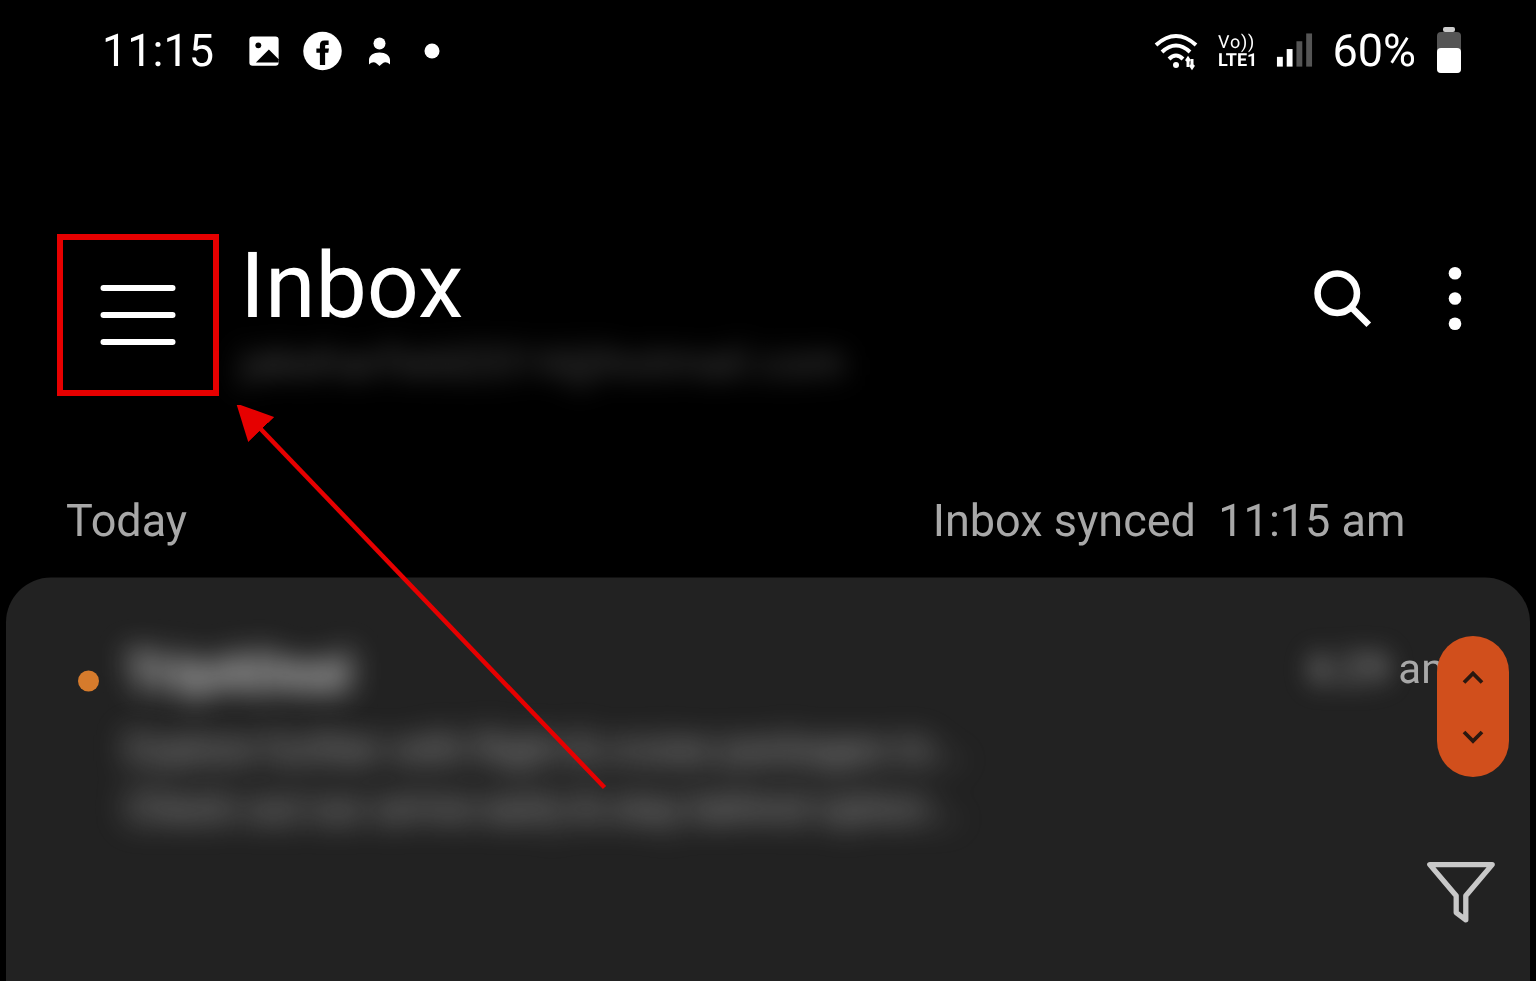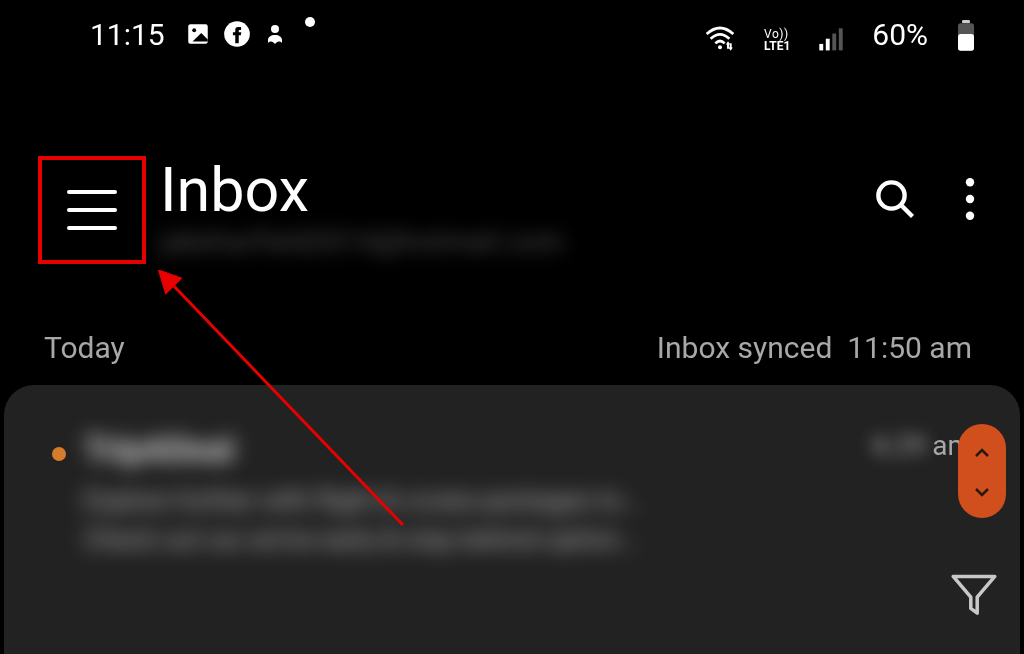--- a/index.html
+++ b/index.html
@@ -20,44 +20,44 @@
     
     .status-bar {
       display: flex;
       justify-content: space-between;
       align-items: center;
       padding: 18px 48px 10px 68px;
       height: 60px;
     }
     .status-left {
       display: flex;
+      align-items: center;
       gap: 12px;
-      margin-left: 22px;
     }
     .status-time {
       font-size: 30px;
       font-weight: 400;
       margin-right: 8px;
     }
     .status-icon {
       display: inline-flex;
       align-items: center;
       justify-content: center;
     }
     .status-dot {
       width: 10px;
       height: 10px;
       background: #fff;
       border-radius: 50%;
       margin-left: 6px;
     }
     .status-right {
       display: flex;
-      align-items: flex-end;
-      gap: 28px;
+      align-items: center;
+      gap: 12px;
     }
     .battery-pct {
       font-size: 30px;
       font-weight: 400;
     }
     .lte-label {
       font-size: 11px;
       line-height: 1;
     }
     .lte-label .vo { font-size: 12px; letter-spacing: 0.5px; }
@@ -118,21 +118,21 @@
     }
     .icon-btn {
       cursor: pointer;
     }
     
     
     .sync-row {
       display: flex;
       justify-content: space-between;
       align-items: center;
-      padding: 62px 52px 20px 44px;
+      padding: 62px 87px 20px 44px;
       color: #a8a8a8;
       font-size: 30px;
     }
     
     
     .email-list {
       background: #222;
       border-radius: 30px 30px 0 0;
       padding: 44px 48px 20px 48px;
       margin: 0 4px;
@@ -300,21 +300,21 @@
           <circle cx="3" cy="15" r="3"></circle>
           <circle cx="3" cy="27" r="3"></circle>
         </svg>
     </span>
   </div>
 </div>
 
 <div class="sync-row">
   <span>Today</span>
   <span>
-    <span>Inbox synced</span>&nbsp;&nbsp;<span>11:50 am</span>
+    <span>Inbox synced</span>&nbsp;&nbsp;<span>11:15 am</span>
   </span>
 </div>
 
 <div class="email-list">
   <div class="email-item">
     <div class="unread-dot"></div>
     <div class="email-content">
       <div class="email-sender">TripADeal</div>
       <div class="email-preview">
         <div>Explore further with flight &amp; cruise packages to...</div>

